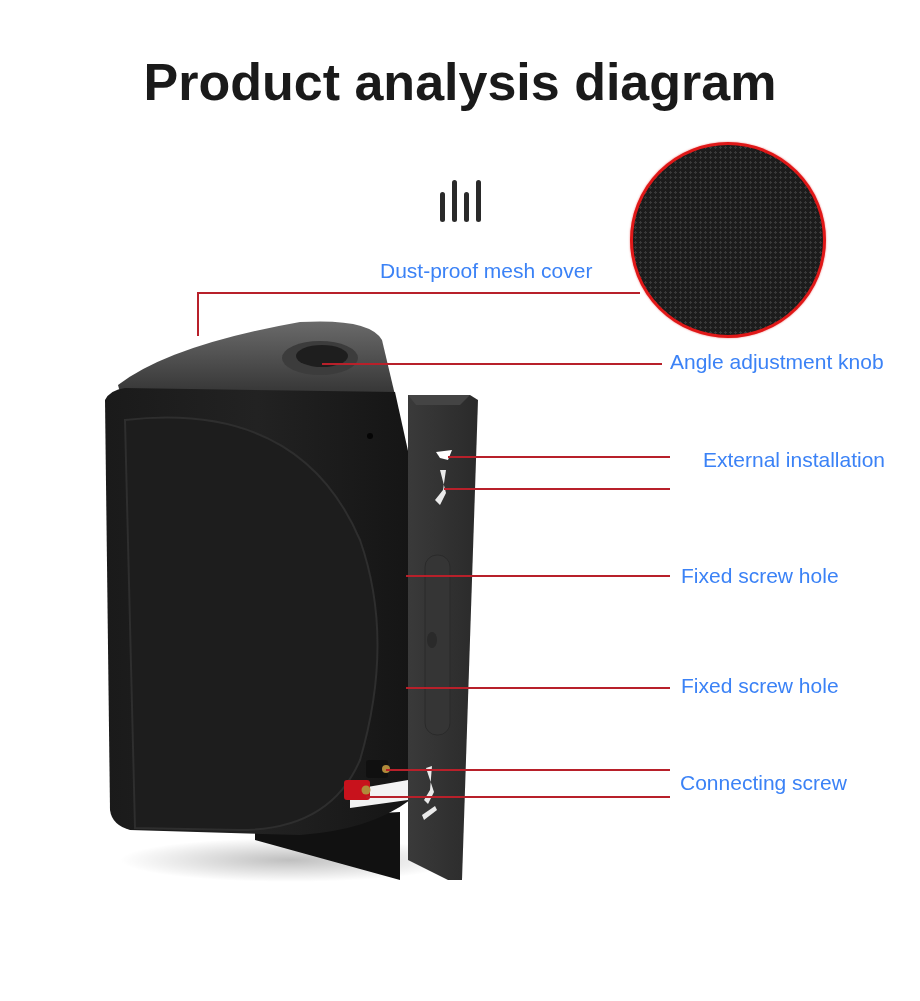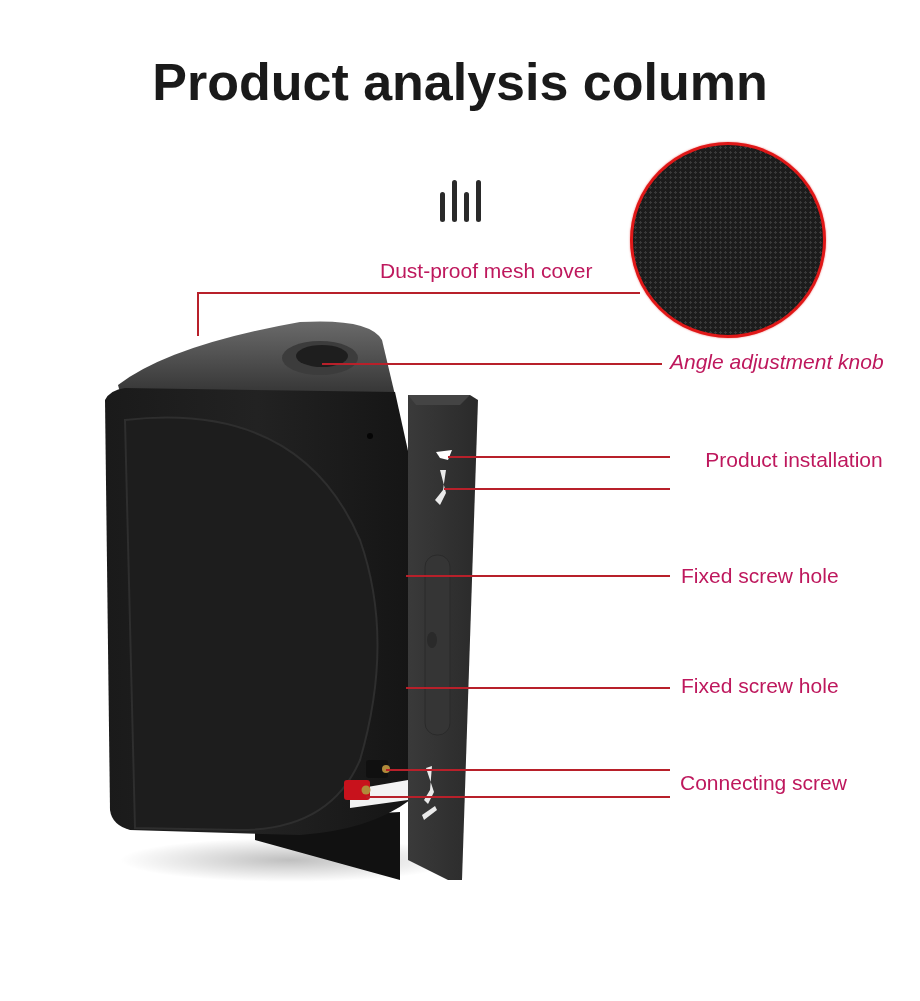--- a/index.html
+++ b/index.html
@@ -11,30 +11,30 @@
     .bars-icon { position: absolute; left: 438px; top: 176px; width: 46px; height: 48px; }
     .mesh-circle {
       position: absolute; left: 630px; top: 142px; width: 196px; height: 196px; border-radius: 50%;
       border: 3px solid #e01818; box-sizing: border-box; overflow: hidden;
       background-color: #1c1c1c;
       background-image: radial-gradient(circle, #3a3a3a 1px, transparent 1.4px);
       background-size: 5px 5px;
       box-shadow: 0 0 2px rgba(224,24,24,0.6);
     }
     .label {
-      position: absolute; font-family: "Liberation Sans", sans-serif; font-size: 21px; color: #be185d; white-space: nowrap; line-height: 26px;
+      position: absolute; font-family: "Liberation Sans", sans-serif; font-size: 21px; color: #3b82f6; white-space: nowrap; line-height: 26px;
     }
     .label.center { text-align: center; }
     .leader { position: absolute; background: #b8202a; }
     .speaker-svg { position: absolute; left: 0; top: 0; width: 920px; height: 1001px; }
   </style>
 </head>
 <body>
 
-<div class="title">Product analysis column</div>
+<div class="title">Product analysis diagram</div>
 
 <svg class="bars-icon" viewBox="0 0 46 48">
   <rect x="2" y="16" width="5" height="30" rx="2.5" fill="#2a2a2a"></rect>
   <rect x="14" y="4" width="5" height="42" rx="2.5" fill="#2a2a2a"></rect>
   <rect x="26" y="16" width="5" height="30" rx="2.5" fill="#2a2a2a"></rect>
   <rect x="38" y="4" width="5" height="42" rx="2.5" fill="#2a2a2a"></rect>
 </svg>
 
 <div class="mesh-circle"></div>
 
@@ -101,19 +101,19 @@
 <div class="leader" style="left:444px; top:488px; width:226px; height:2px;"></div>
 
 <div class="leader" style="left:406px; top:575px; width:264px; height:2px;"></div>
 
 <div class="leader" style="left:406px; top:687px; width:264px; height:2px;"></div>
 
 <div class="leader" style="left:386px; top:769px; width:284px; height:2px;"></div>
 <div class="leader" style="left:366px; top:796px; width:304px; height:2px;"></div>
 
 <div class="label" style="left:380px; top:258px;">Dust-proof mesh cover</div>
-<div class="label" style="left:670px; top:349px;font-style:italic;">Angle adjustment knob</div>
+<div class="label" style="left:670px; top:349px;">Angle adjustment knob</div>
 <div class="label center" style="left:676px; top:447px; width:236px;">
-  <div>Product installation</div>
+  <div>External installation</div>
 </div>
 <div class="label" style="left:681px; top:563px;">Fixed screw hole</div>
 <div class="label" style="left:681px; top:673px;">Fixed screw hole</div>
 <div class="label" style="left:680px; top:770px;">Connecting screw</div>
 
 </body></html>

